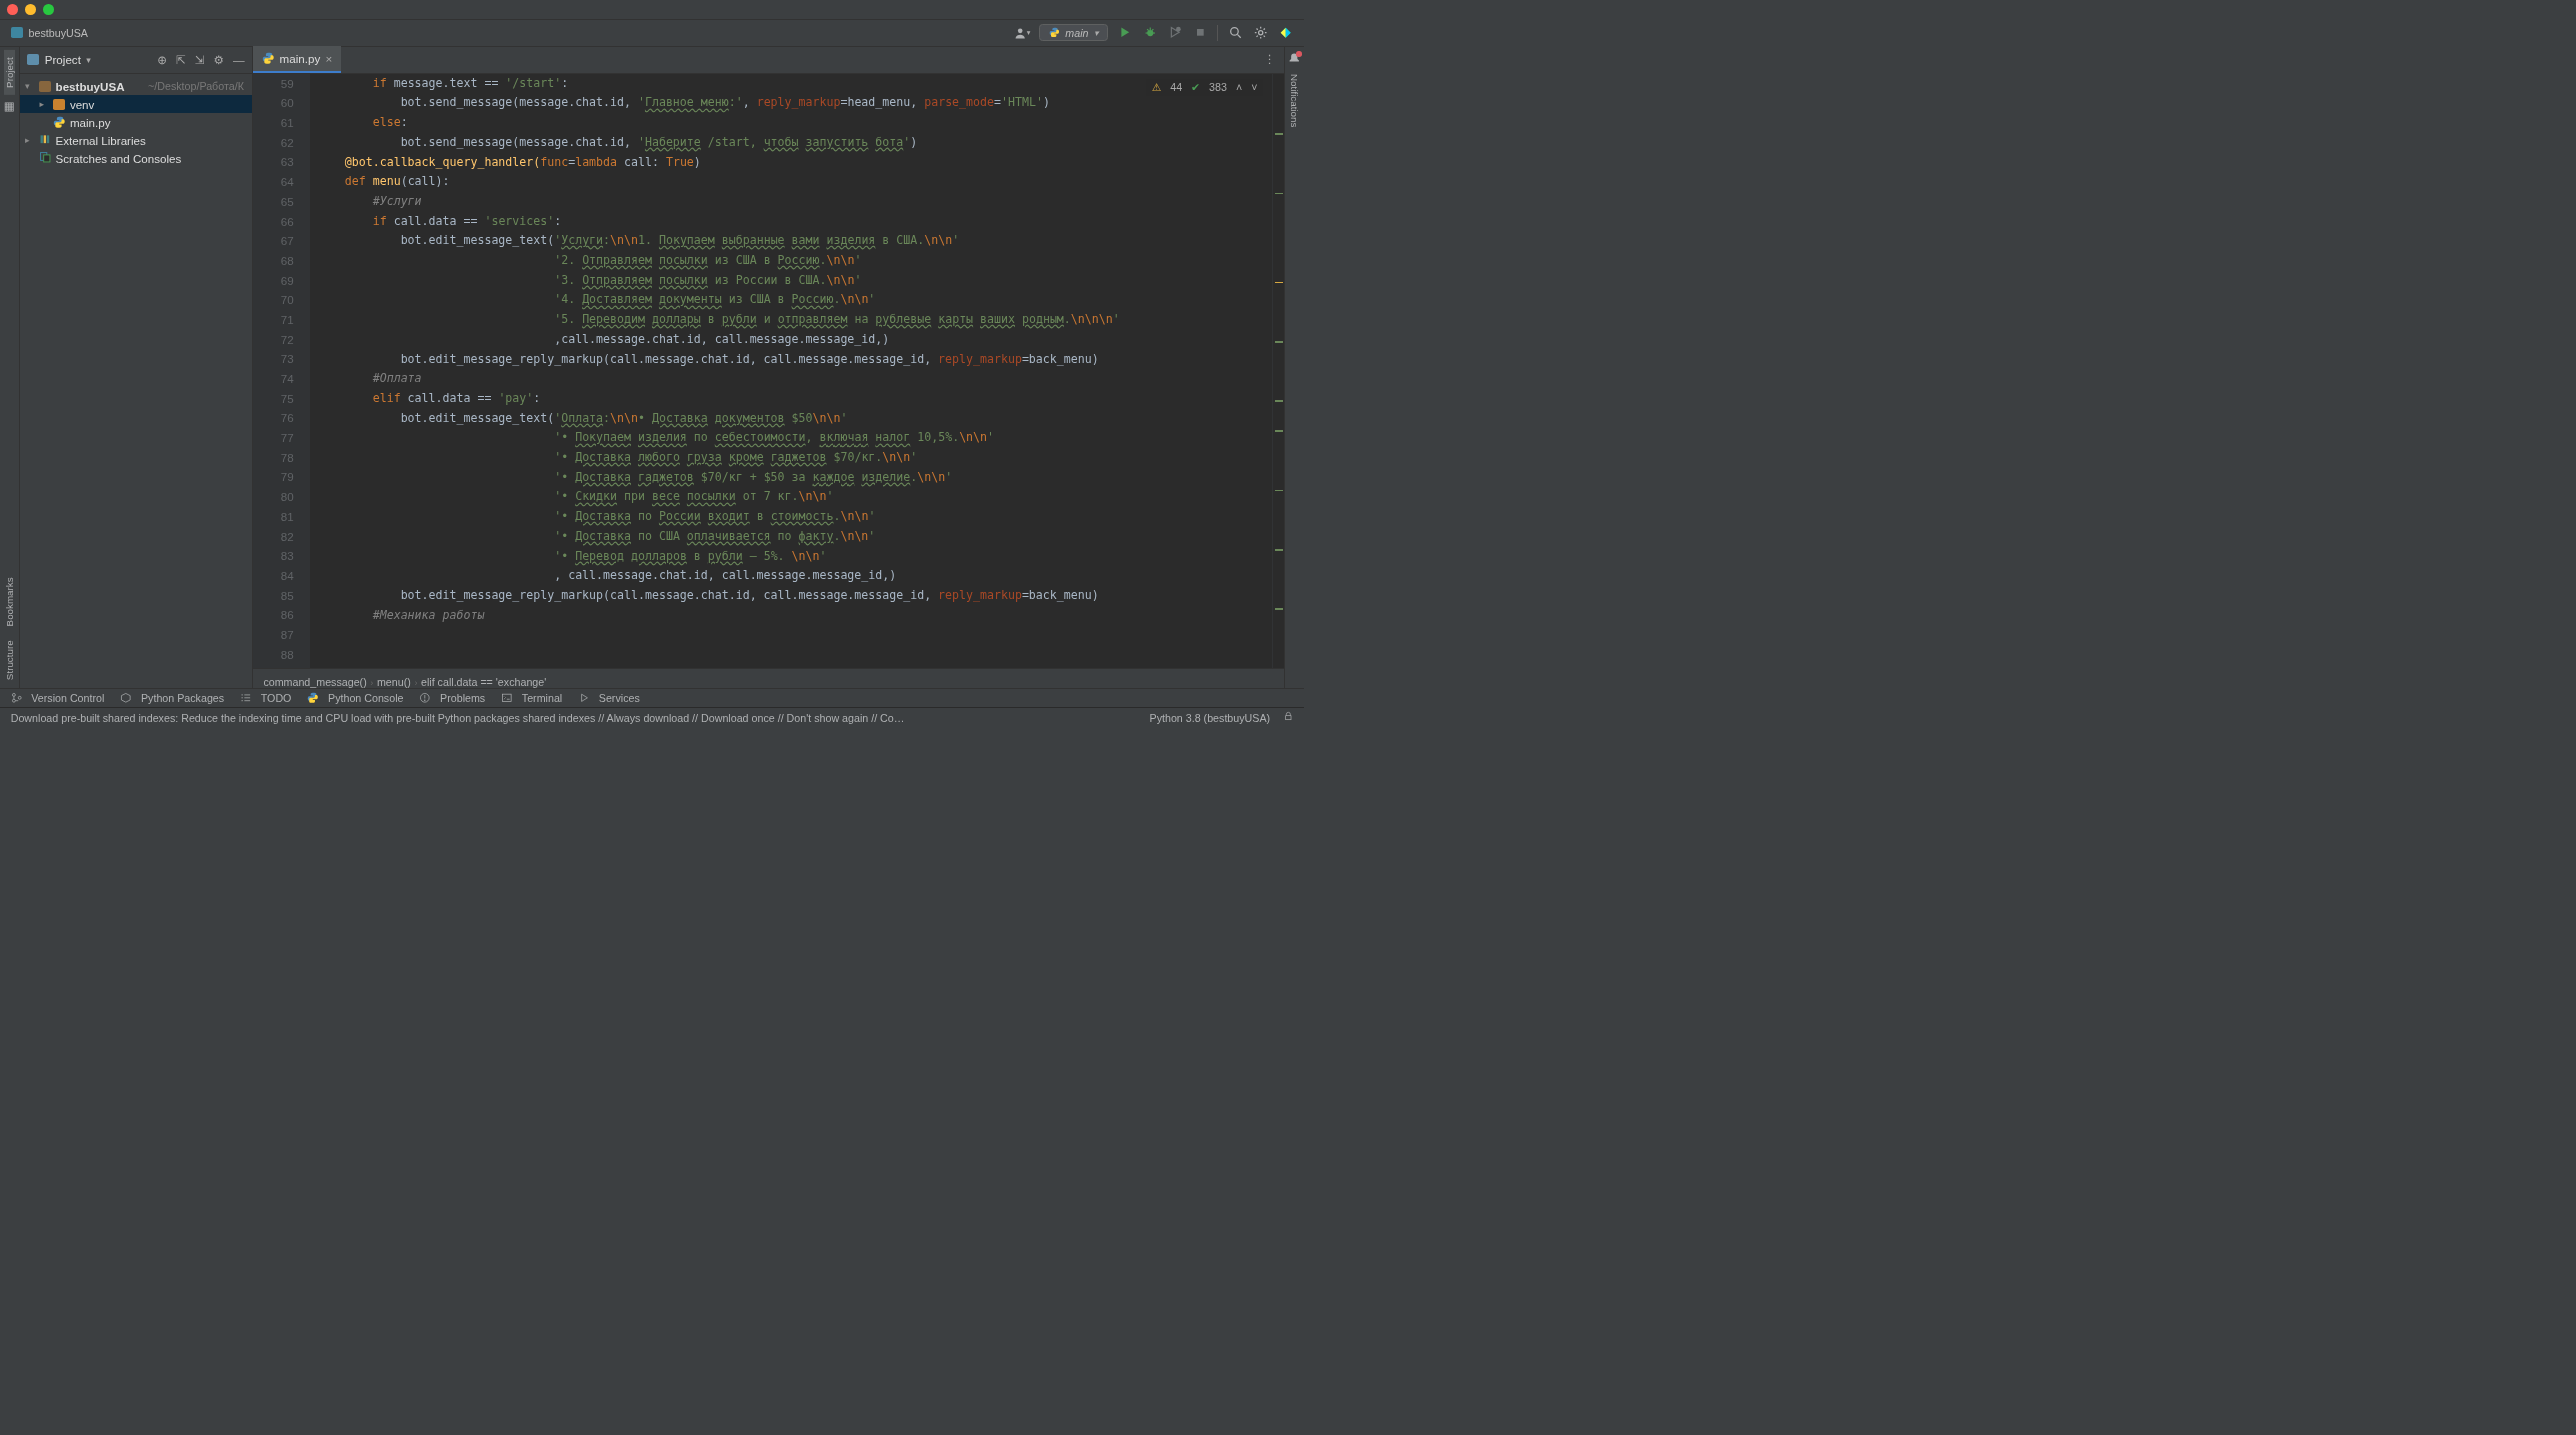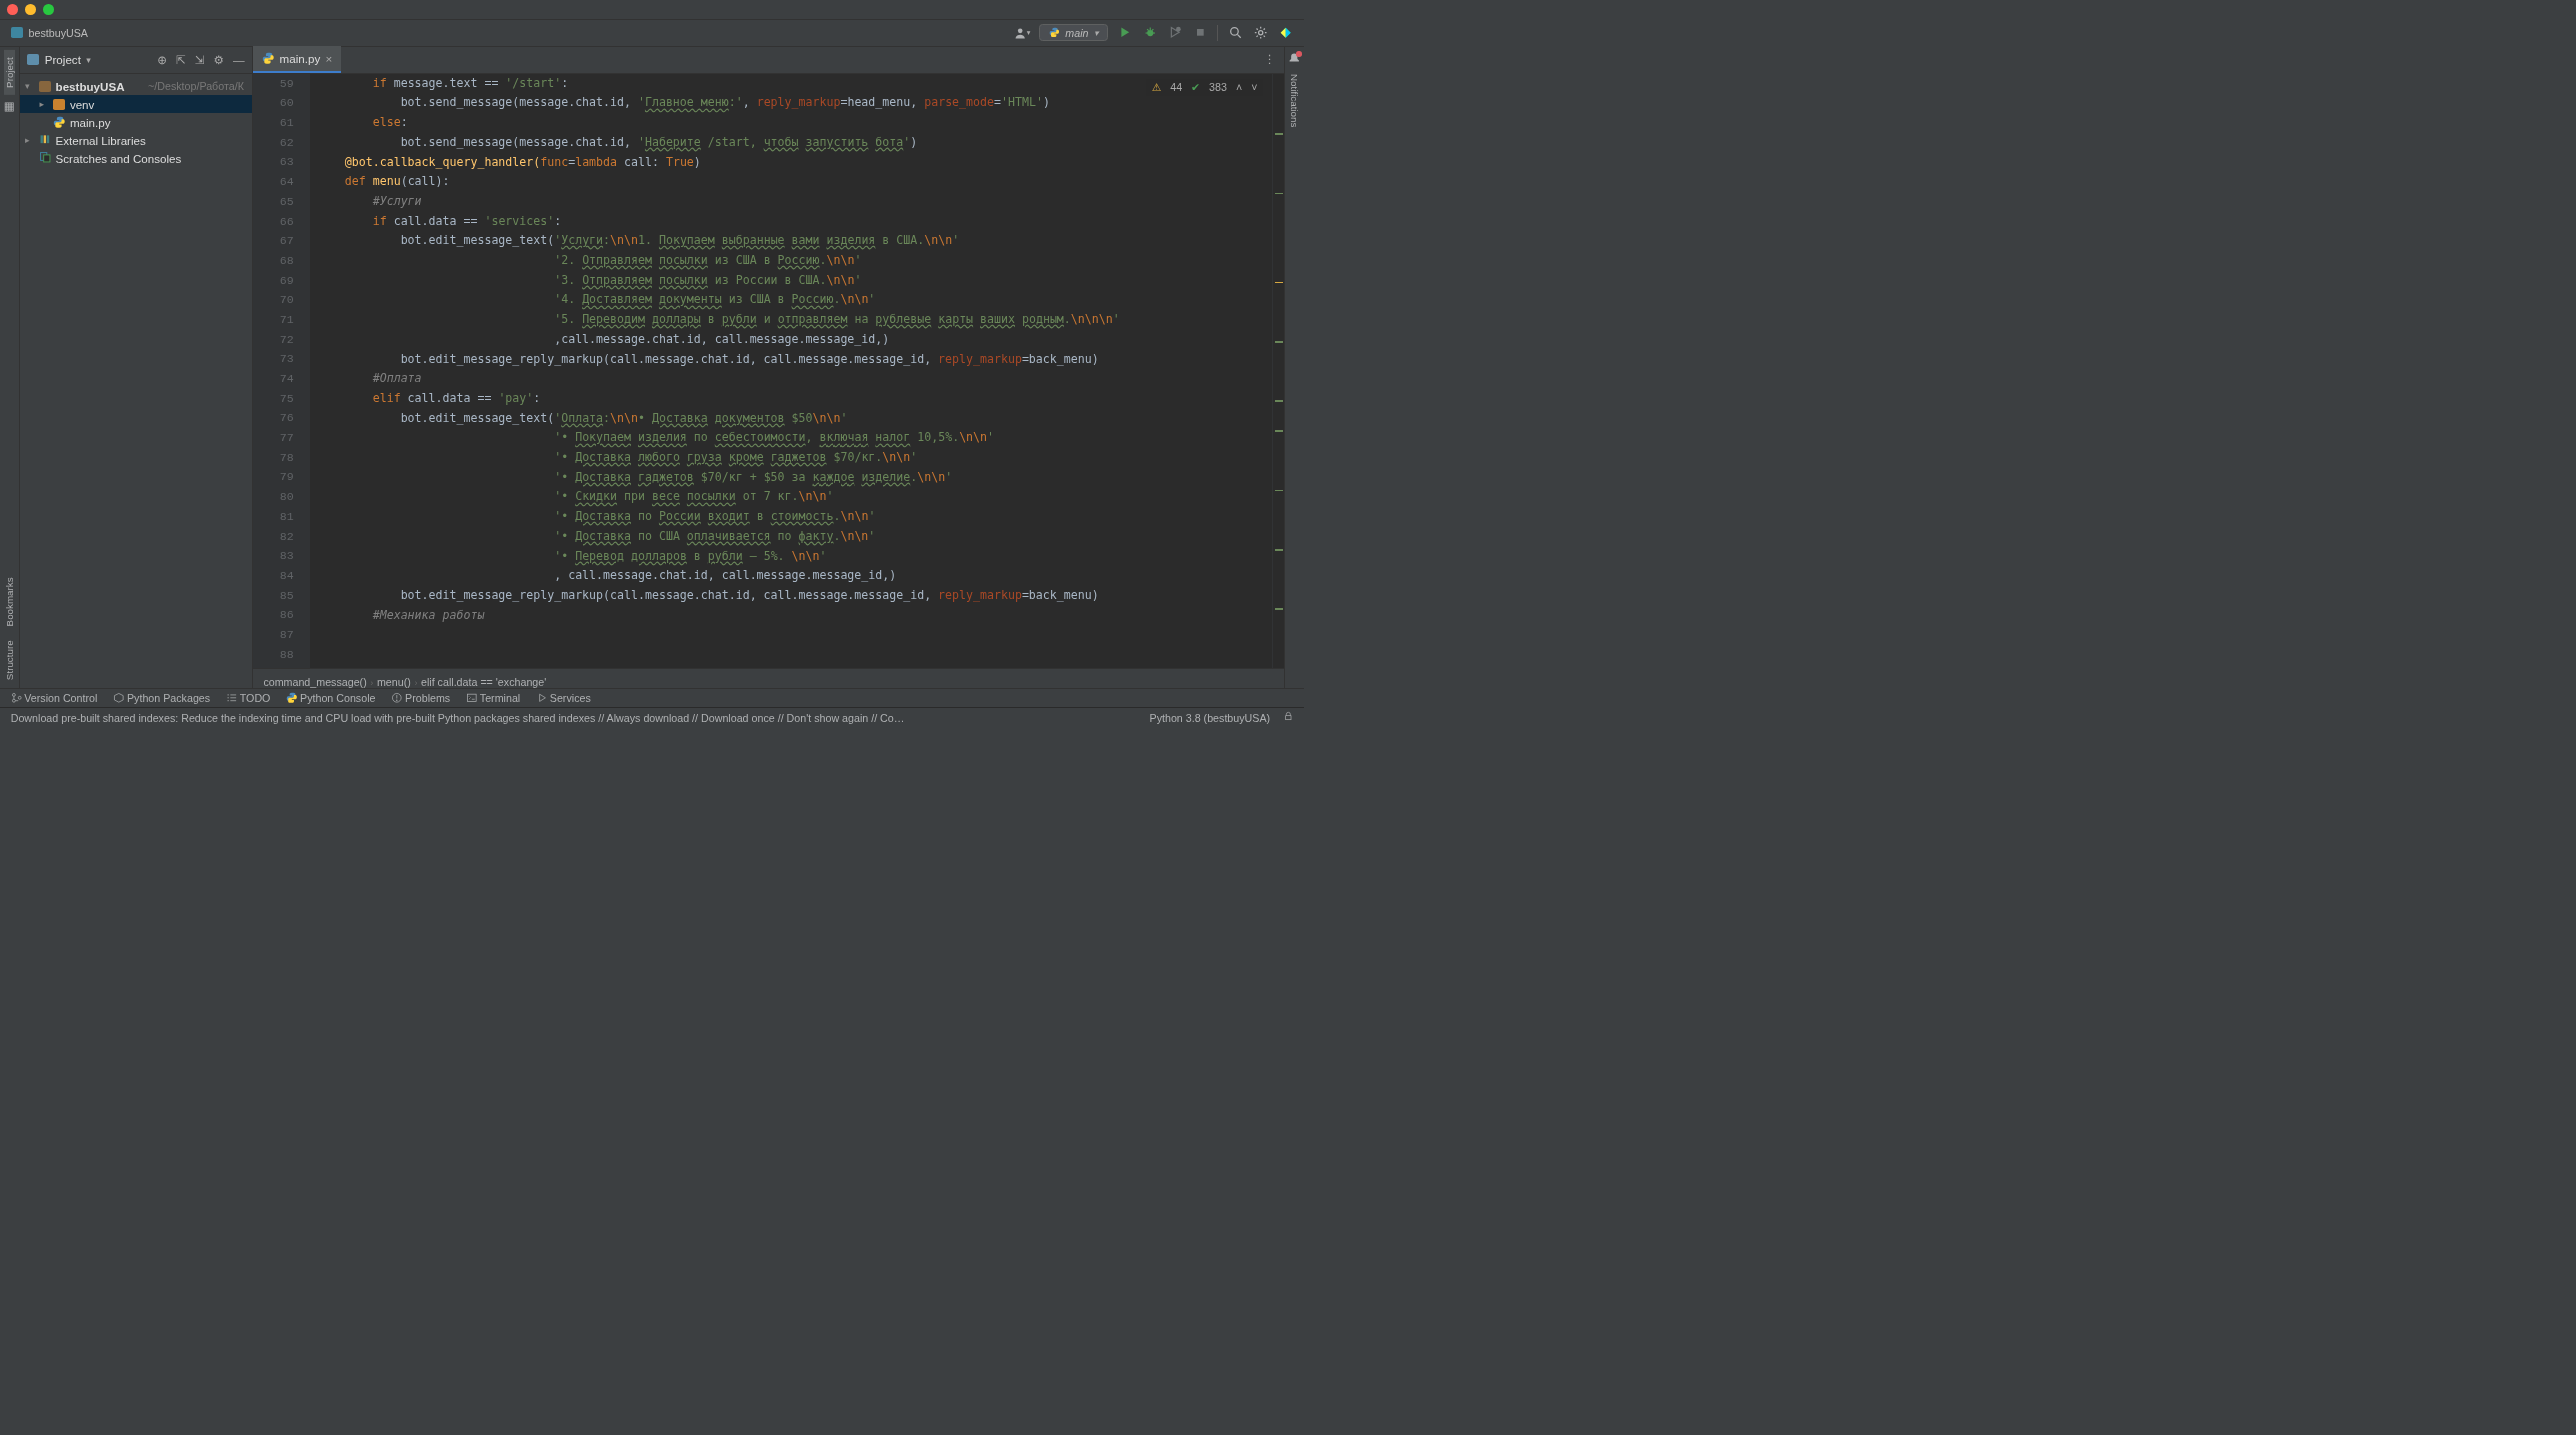--- a/index.html
+++ b/index.html
@@ -134,21 +134,21 @@
 }
 .tab-close { color: #aaa; font-size: 11.6px; cursor: pointer; }
 .tab-bar-right { margin-left: auto; padding: 0 9px; color: #aaa; display: flex; align-items: center; height: 27px; gap: 7.2px; }
 .editor-body { flex: 1; display: flex; overflow: hidden; position: relative; }
 .gutter {
   width: 57px;
   background: #313335;
   text-align: right;
   padding-right: 16px;
   color: #606366;
-  font-family: Liberation Mono, monospace;
+  font-family: Liberation Sans, sans-serif;
   font-size: 11.6px;
   position: relative;
 }
 .gutter-line { height: 19.7px; line-height: 19.7px; }
 .code {
   flex: 1;
   font-family: "Menlo", "Consolas", monospace;
   font-size: 11.6px;
   line-height: 19.7px;
   padding-left: 7.2px;
@@ -205,21 +205,21 @@
 .bottom-tools {
   height: 19.7px;
   background: #3c3f41;
   border-top: 0.9px solid #323232;
   display: flex; align-items: center;
   padding: 0 10.7px;
   gap: 16px;
   font-size: 10.7px;
   color: #afb1b3;
 }
-.bt-item { display: flex; align-items: center; gap: 2px; cursor: pointer; justify-content: center; }
+.bt-item { display: flex; align-items: center; gap: 9px; cursor: pointer; justify-content: center; }
 .statusbar {
   height: 19.7px;
   background: #3c3f41;
   border-top: 0.9px solid #2a2a2a;
   display: flex; align-items: center;
   padding: 0 10.7px;
   font-size: 10.7px;
   color: #afb1b3;
 }
 .status-right { margin-left: auto; display: flex; gap: 12.5px; align-items: center; }

